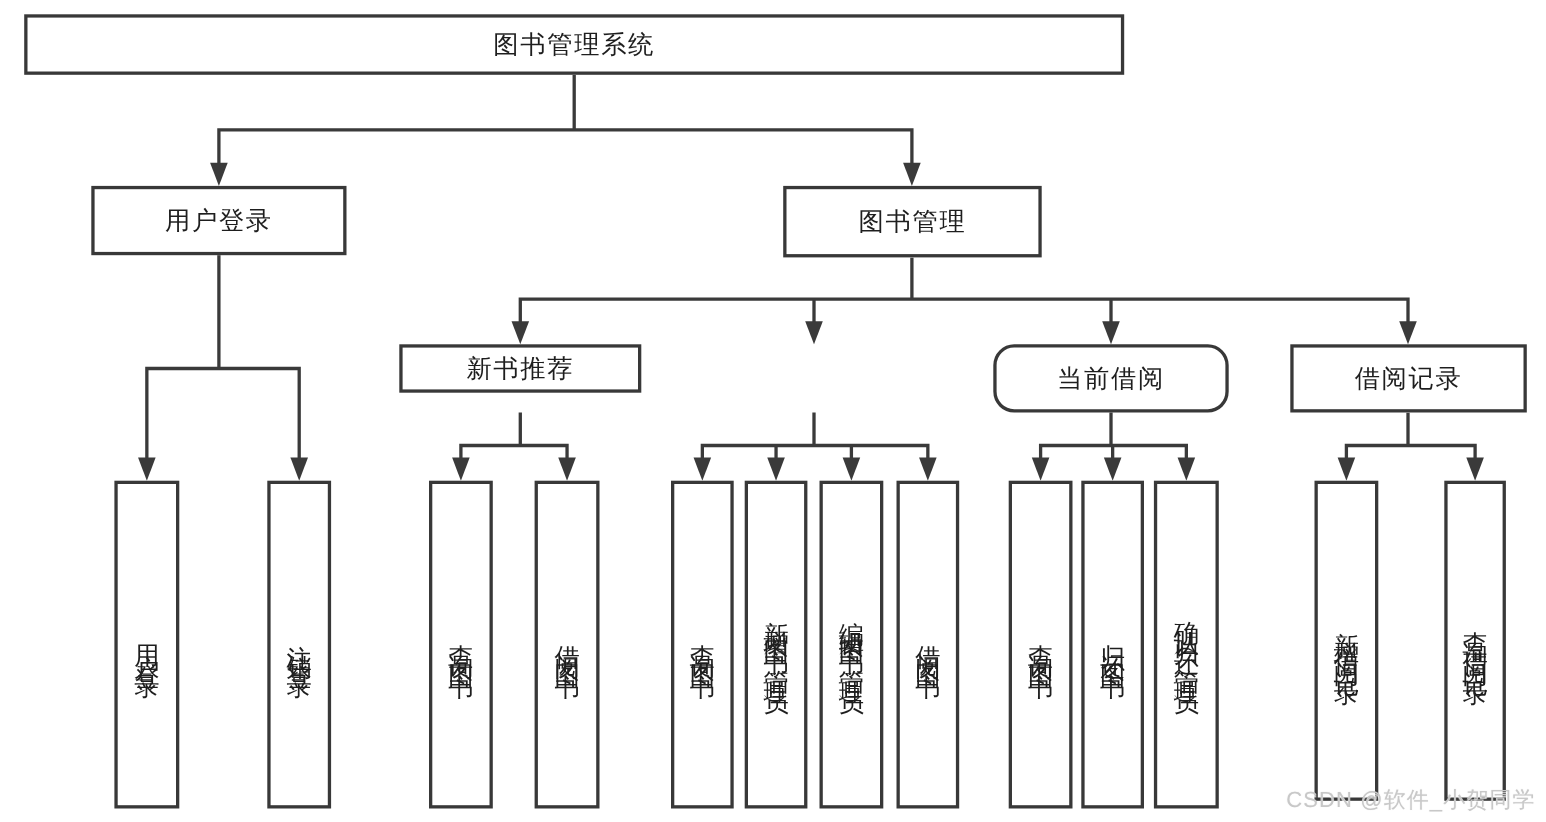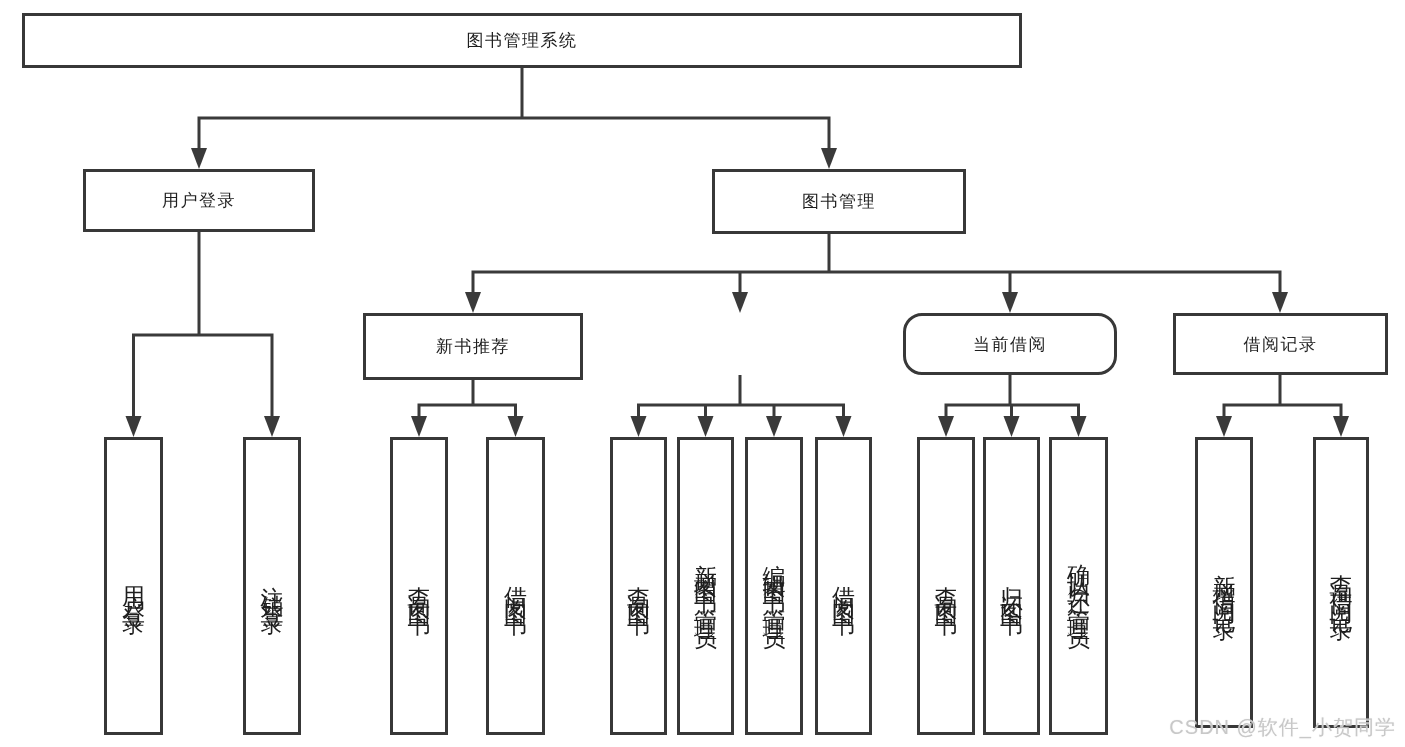--- a/index.html
+++ b/index.html
@@ -19,21 +19,21 @@
     pointer-events:none;
   }
   .box{
     position:absolute;
     box-sizing:border-box;
     border:3px solid #383838;
     background:#ffffff;
     display:flex;
     align-items:center;
     justify-content:center;
-    font-size:17px;
+    font-size:23px;
     letter-spacing:1.5px;
     white-space:nowrap;
     z-index:2;
   }
   .leaf{
     writing-mode:vertical-lr;
     text-orientation:mixed;
     letter-spacing:9px;
     font-size:23px;
     line-height:1;
@@ -84,23 +84,23 @@
       <polygon points="1011.5,437 1003.5,416 1019.5,416"></polygon>
       <polygon points="1078.5,437 1070.5,416 1086.5,416"></polygon>
       <polygon points="1224,437 1216,416 1232,416"></polygon>
       <polygon points="1341,437 1333,416 1349,416"></polygon>
     </g>
   </svg>
 
   <div class="box" style="left:22px;top:13px;width:1000px;height:55px;">图书管理系统</div>
 
   <div class="box" style="left:83px;top:169px;width:232px;height:63px;">用户登录</div>
-  <div class="box" style="left:712px;top:169px;width:254px;height:65px;text-align:center;">图书管理</div>
+  <div class="box" style="left:712px;top:169px;width:235px;height:65px;text-align:center;">图书管理</div>
 
-  <div class="box" style="left:363px;top:313px;width:220px;height:67px;">新书推荐</div>
+  <div class="box" style="left:363px;top:313px;width:220px;height:44px;">新书推荐</div>
   <div class="box" style="left:903px;top:313px;width:214px;height:62px;border-radius:19px;">当前借阅</div>
   <div class="box" style="left:1173px;top:313px;width:215px;height:62px;">借阅记录</div>
 
   <div class="box leaf" style="left:104px;top:437px;width:59px;height:298px;">用户登录</div>
   <div class="box leaf" style="left:243px;top:437px;width:58px;height:298px;">注销登录</div>
 
   <div class="box leaf" style="left:390px;top:437px;width:58px;height:298px;">查询图书</div>
   <div class="box leaf" style="left:486px;top:437px;width:59px;height:298px;">借阅图书</div>
 
   <div class="box leaf" style="left:610px;top:437px;width:57px;height:298px;">查询图书</div>

